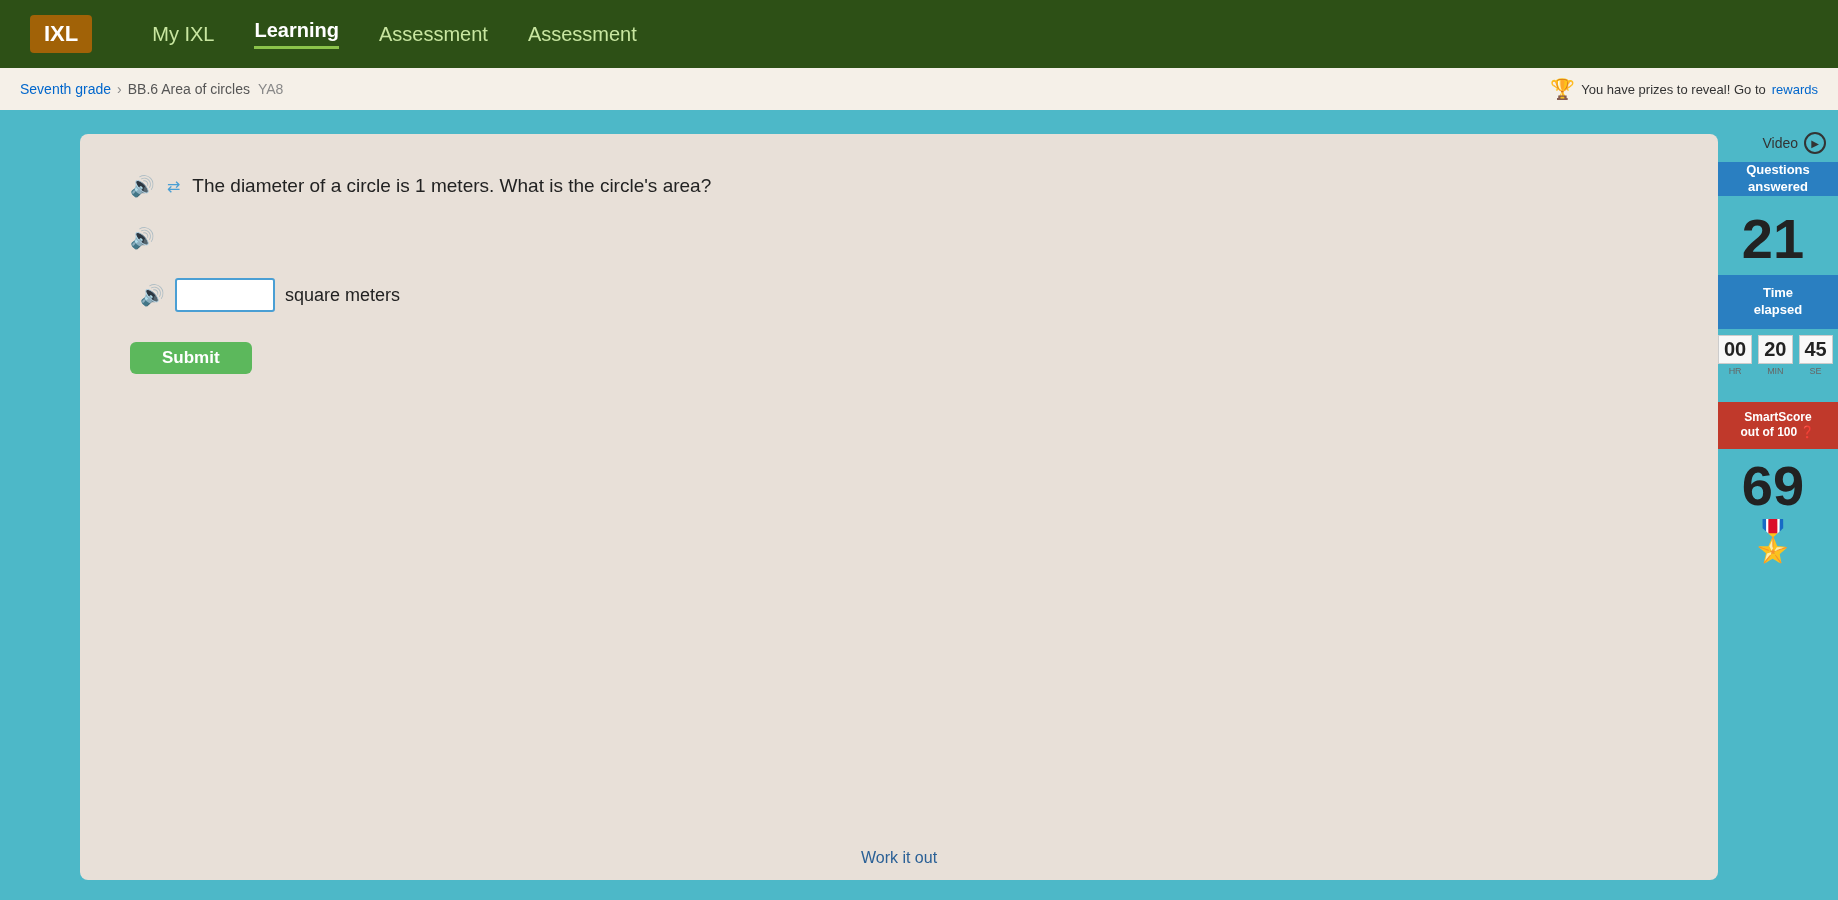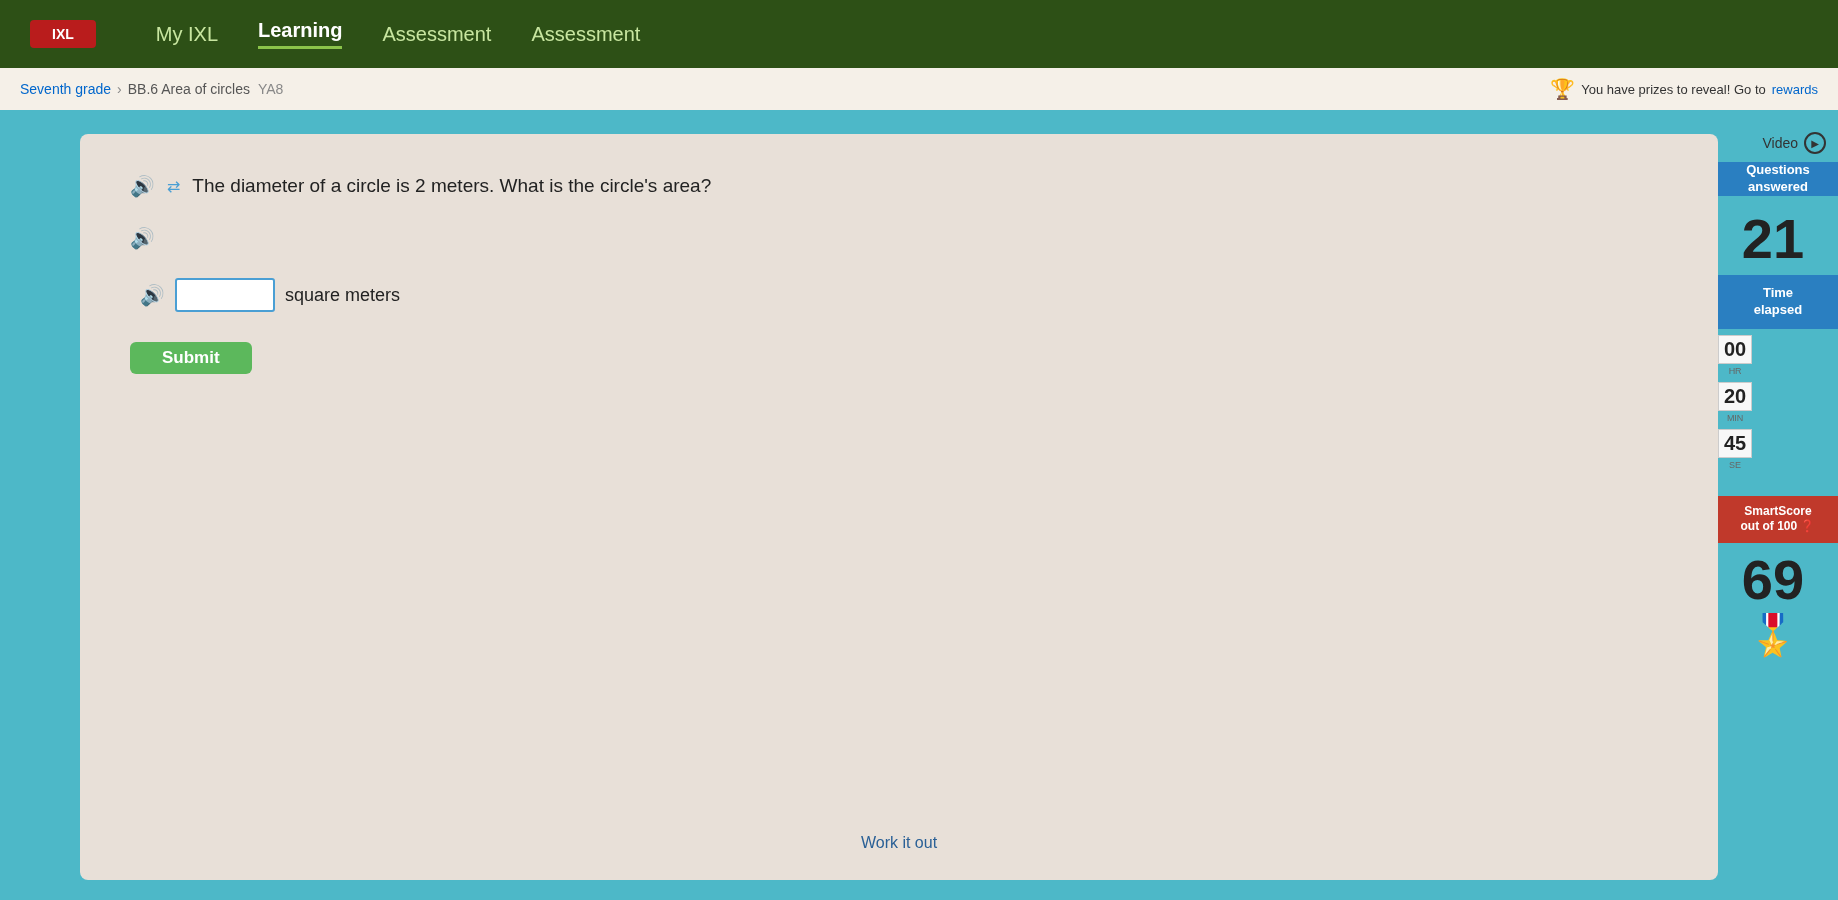--- a/index.html
+++ b/index.html
@@ -8,25 +8,25 @@
     
     .nav-bar {
       background: #2d5016;
       height: 68px;
       display: flex;
       align-items: center;
       padding: 0 30px;
       gap: 40px;
     }
     .nav-logo {
-      background: #b91c1c;
+      background: #a16207;
       color: white;
       font-weight: 900;
-      font-size: 14px;
-      padding: 6px 22px;
+      font-size: 22px;
+      padding: 6px 14px;
       border-radius: 4px;
       margin-right: 20px;
     }
     .nav-link {
       color: #c8e6a0;
       font-size: 20px;
       text-decoration: none;
       cursor: pointer;
     }
     .nav-link.active {
@@ -126,21 +126,21 @@
       border: none;
       border-radius: 6px;
       padding: 6px 32px;
       font-size: 17px;
       font-weight: bold;
       cursor: pointer;
     }
 
     .work-it-out {
       position: absolute;
-      bottom: 28px;
+      bottom: 13px;
       left: 50%;
       transform: translateX(-50%);
       color: #2a6096;
       font-size: 16px;
       cursor: pointer;
       text-decoration: none;
     }
 
     
     .right-sidebar {
@@ -206,21 +206,20 @@
       cursor: pointer;
       line-height: 1.3;
       margin-top: 4px;
     }
 
     .time-display {
       display: flex;
       align-items: flex-start;
       margin-top: 6px;
       gap: 2px;
-      flex-direction: column;
     }
     .time-box {
       display: flex;
       flex-direction: column;
       align-items: center;
     }
     .time-num {
       font-size: 20px;
       font-weight: bold;
       color: #222;
@@ -295,21 +294,21 @@
 </div>
 
 <div class="main-content">
 
   <div class="question-area">
 
     
     <div class="question-row">
       <span class="audio-icon">🔊</span>
       <span class="translate-icon">⇄</span>
-      <span>The diameter of a circle is 2 meters. What is the circle's area?</span>
+      <span>The diameter of a circle is 1 meters. What is the circle's area?</span>
     </div>
 
     
     <div class="question-row">
       <span class="audio-icon">🔊</span>
     </div>
 
     
     <div class="answer-row">
       <span class="audio-icon">🔊</span>

